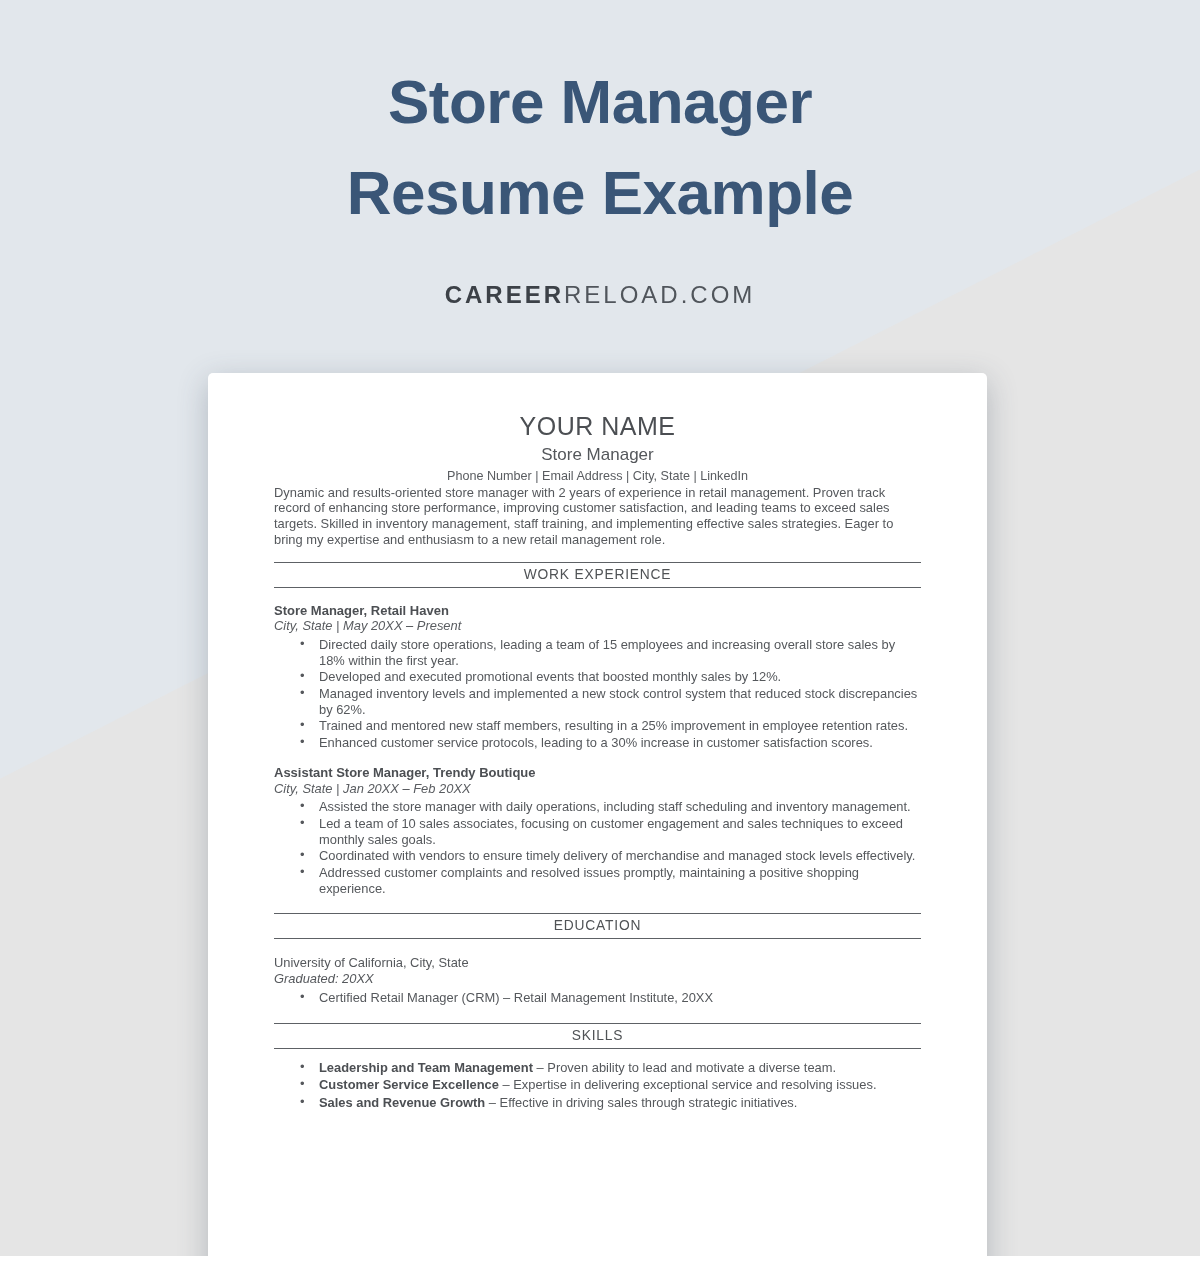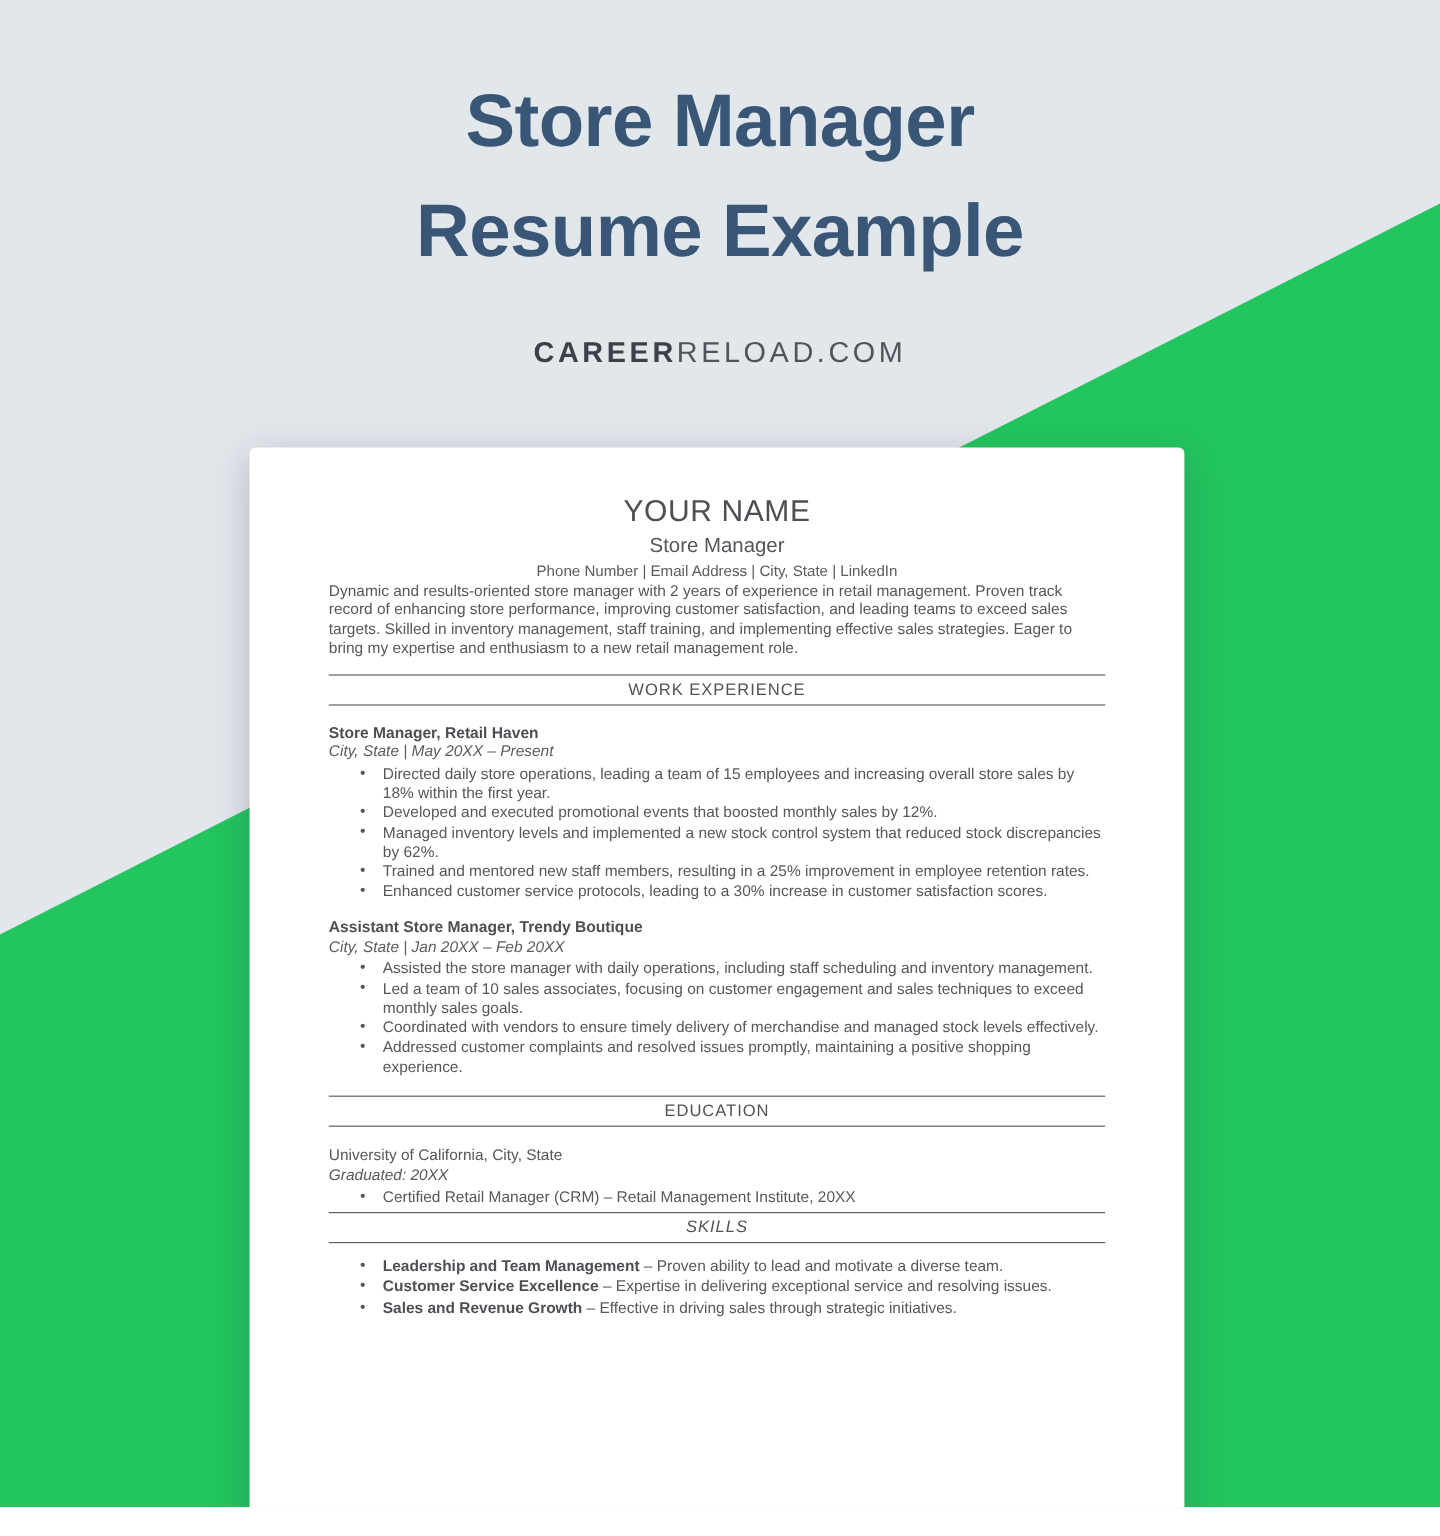--- a/index.html
+++ b/index.html
@@ -1,20 +1,20 @@
 <!DOCTYPE html>
 <html><head>
 <meta charset="utf-8">
 <style>
   html,body{margin:0;padding:0;background:#ffffff;}
   .canvas{
     position:relative;
     width:1200px;height:1256px;
     overflow:hidden;
-    background:#22c55e;
+    background:#e5e5e5;
     font-family:"Liberation Sans", sans-serif;
   }
   
   .bg-upper{
     position:absolute;left:0;top:0;width:100%;height:100%;
     background:#e2e7ec;
     clip-path:polygon(0 0, 100% 0, 100% 13.5%, 0 62%);
   }
   
   .hero{position:absolute;left:0;top:0;width:100%;text-align:center;}
@@ -42,21 +42,21 @@
   .contact{text-align:center;font-size:12.6px;margin-top:4px;color:#595c60;}
   .sec{
     border-top:1.5px solid #5d6165;border-bottom:1.5px solid #5d6165;
     text-align:center;font-size:13.8px;line-height:17px;
     letter-spacing:.8px;color:#505356;padding:3px 0 4px;
   }
   .sec-summary{margin-top:31px;margin-bottom:17px;}
   .sec-work{margin-top:14px;margin-bottom:15px;}
   .sec-edu{margin-top:17px;margin-bottom:16px;}
   .sec-cert{margin-top:22px;margin-bottom:16px;}
-  .sec-skills{margin-top:4px;margin-bottom:11px;font-style:italic;}
+  .sec-skills{margin-top:17px;margin-bottom:11px;}
   .summary-text{margin:0;}
   .job-title{font-weight:bold;font-size:13px;color:#4c4f53;}
   .job-meta{font-style:italic;color:#595c60;}
   .job + .job{margin-top:14px;}
   ul.bullets{margin:3px 0 0;padding:0 0 0 45px;list-style:none;}
   ul.bullets li{position:relative;margin:0 0 1px;}
   ul.bullets li::before{content:"\2022";position:absolute;left:-19px;top:-1px;font-size:13px;}
   .edu-degree{font-weight:bold;font-size:13px;color:#4c4f53;}
   .edu-grad{font-style:italic;}
   ul.skills li{margin-bottom:2px;}

